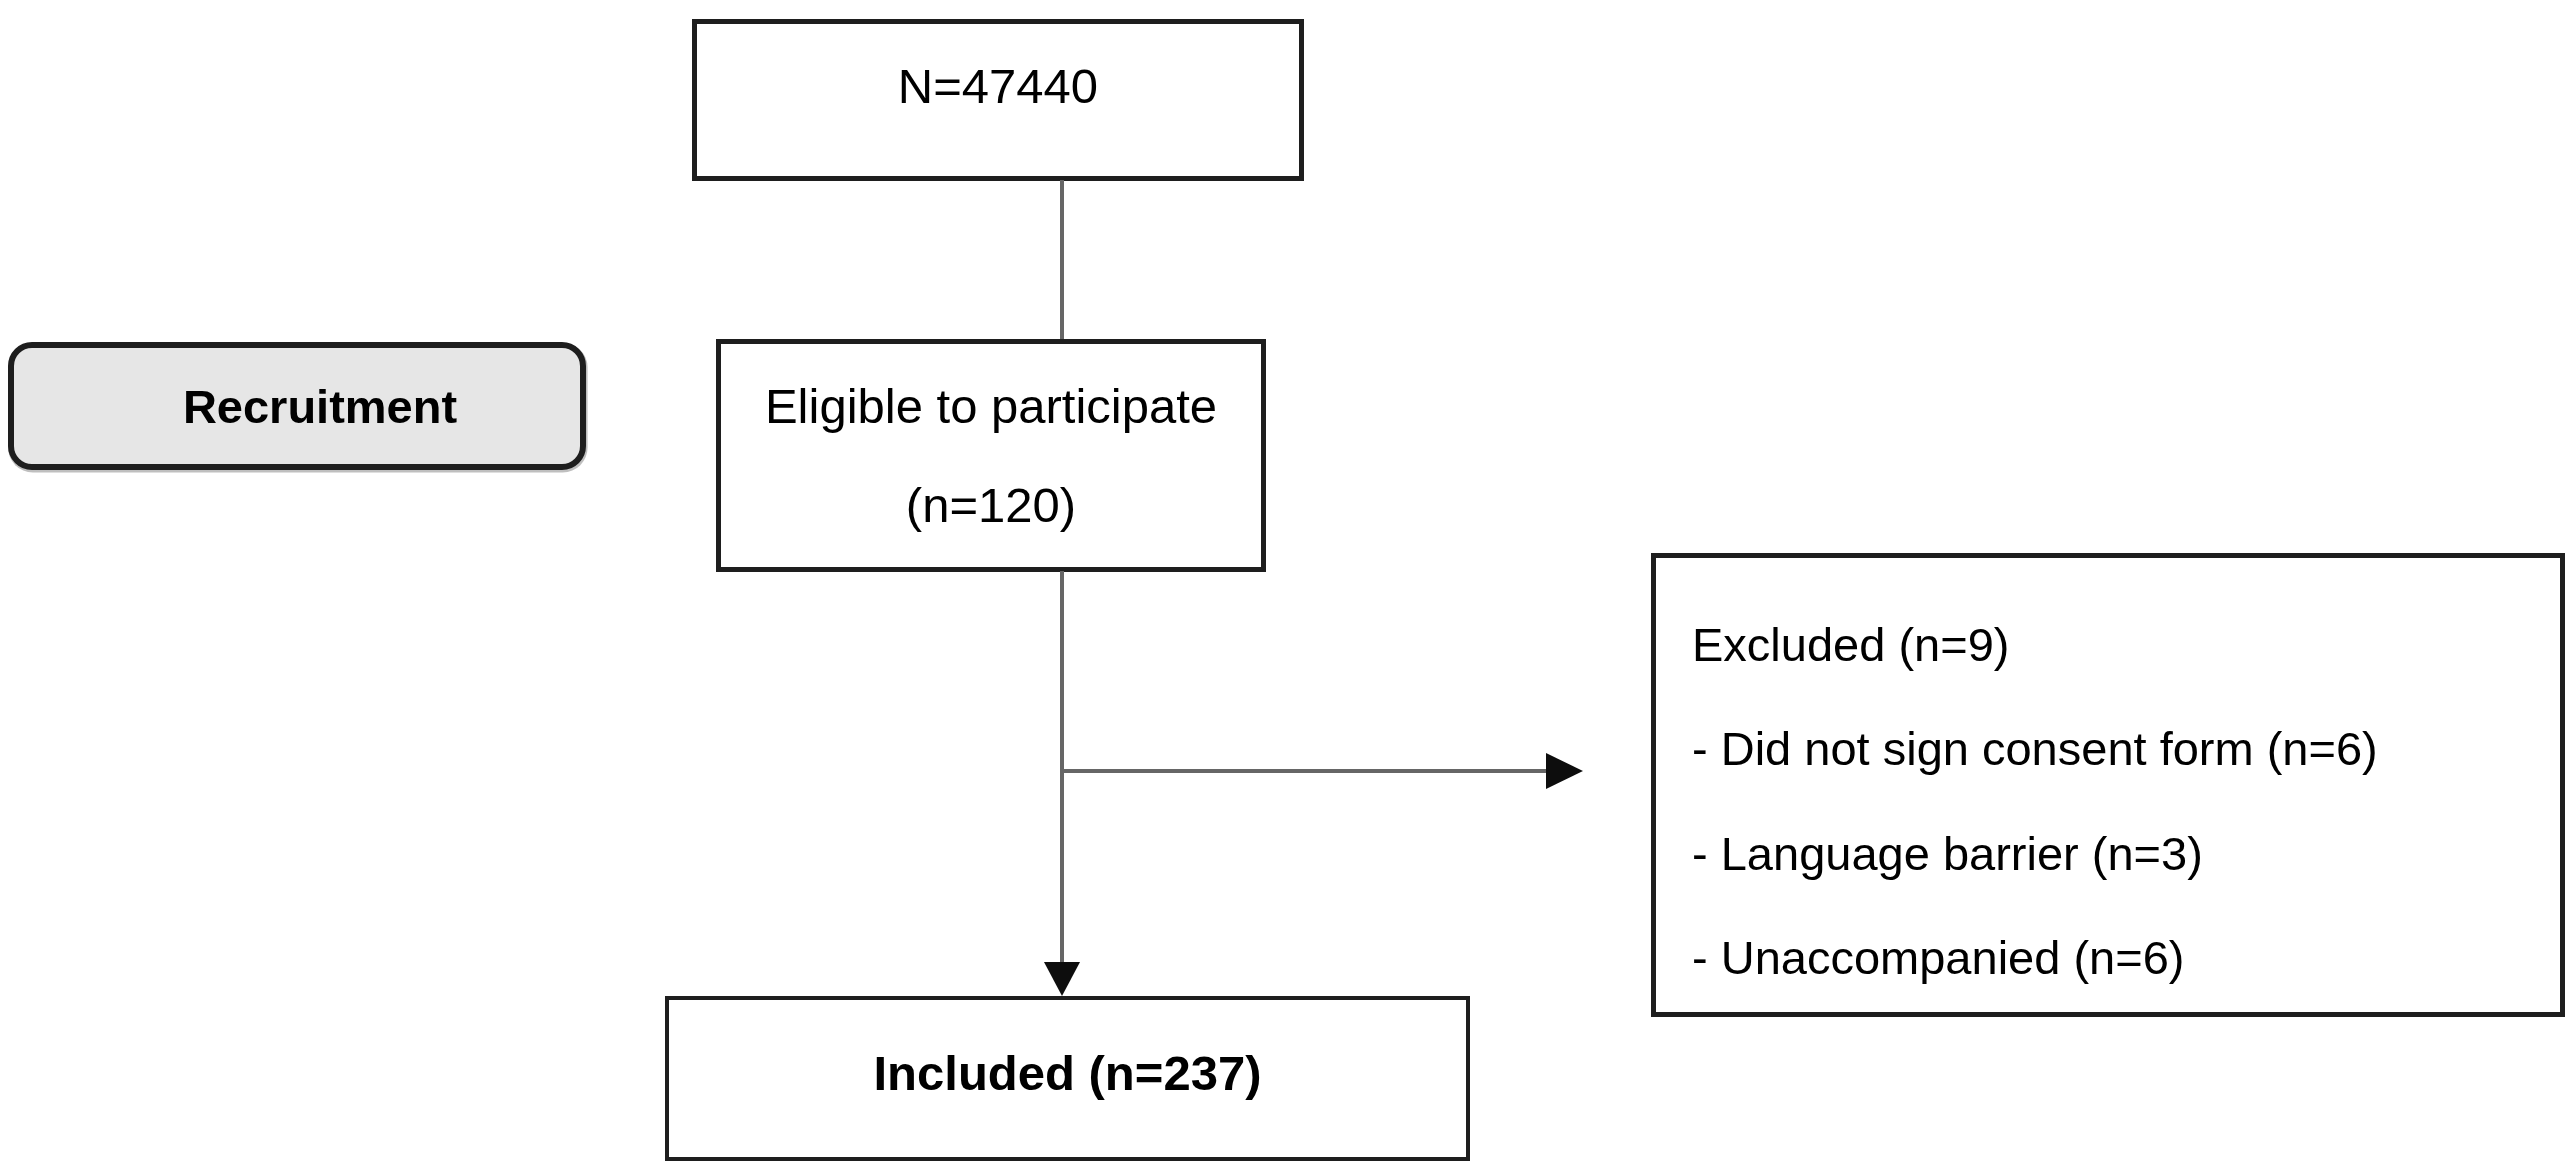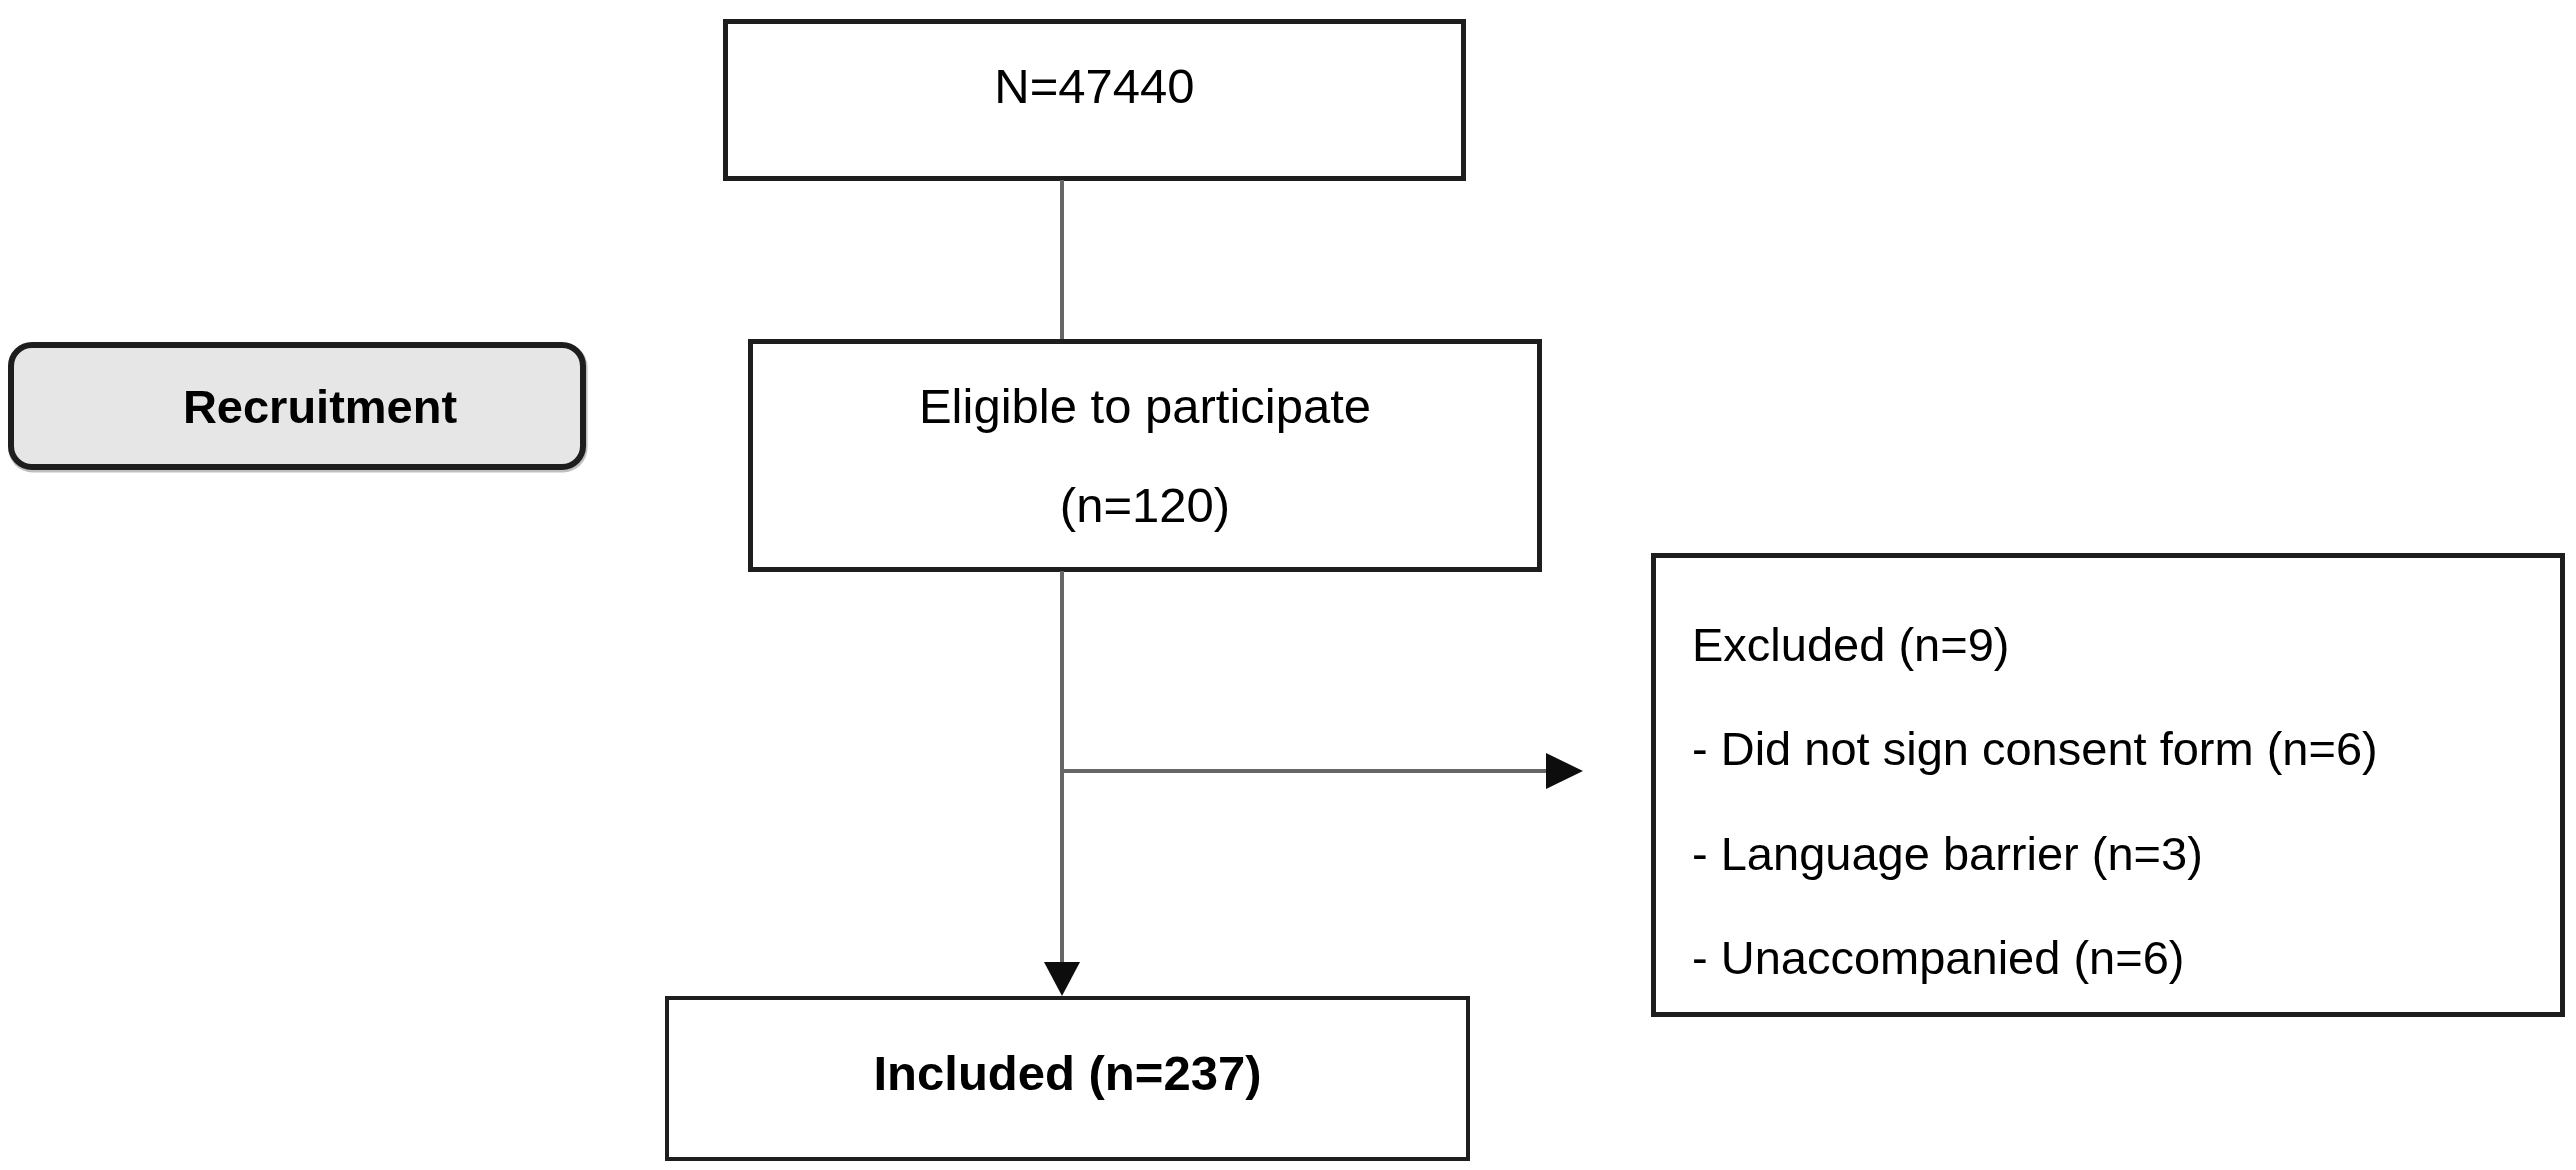--- a/index.html
+++ b/index.html
@@ -27,22 +27,22 @@
     background: var(--node-fill);
     border: 5.7px solid var(--node-border);
     display: flex;
     flex-direction: column;
     align-items: center;
     justify-content: center;
     text-align: center;
     font-size: 49px;
     line-height: 1.15;
   }
-  .node-total    { left: 692px;  top: 18.7px;   width: 743px;  height: 162px; padding-bottom: 27.6px; margin-left: 31px; }
-  .node-eligible { left: 748px;  top: 339px;  width: 794px;  height: 233px; gap: 42px; }
+  .node-total    { left: 692px;  top: 18.7px;   width: 612px;  height: 162px; padding-bottom: 27.6px; }
+  .node-eligible { left: 716px;  top: 339px;  width: 550px;  height: 233px; gap: 42px; }
   .node-included { left: 665px;  top: 996px; width: 805px;  height: 165px; border-width: 4.9px; font-weight: bold; padding-bottom: 11px; }
   .node-excluded {
     left: 1651px; top: 553px; width: 914px; height: 464px;
     align-items: flex-start; justify-content: space-between; text-align: left;
     padding: 47px 24px 15px 36px; font-size: 47px; line-height: 79px;
   }
   .stage {
     position: absolute;
     left: 8px; top: 342px; width: 578px; height: 128px;
     background: var(--stage-fill);

